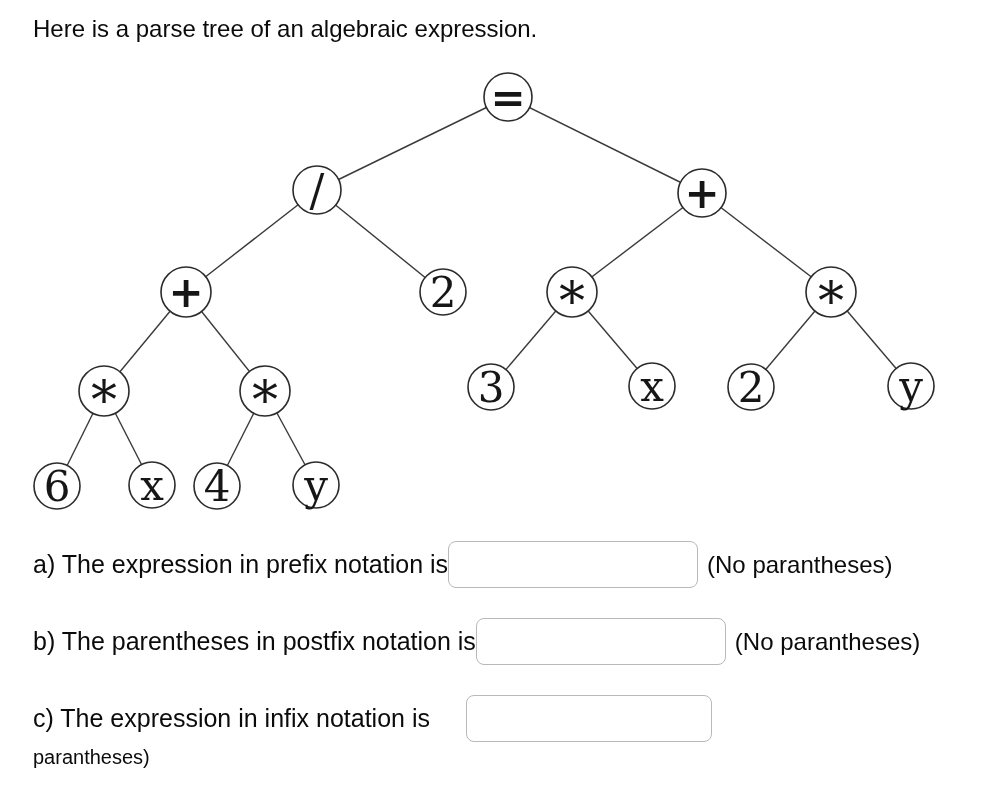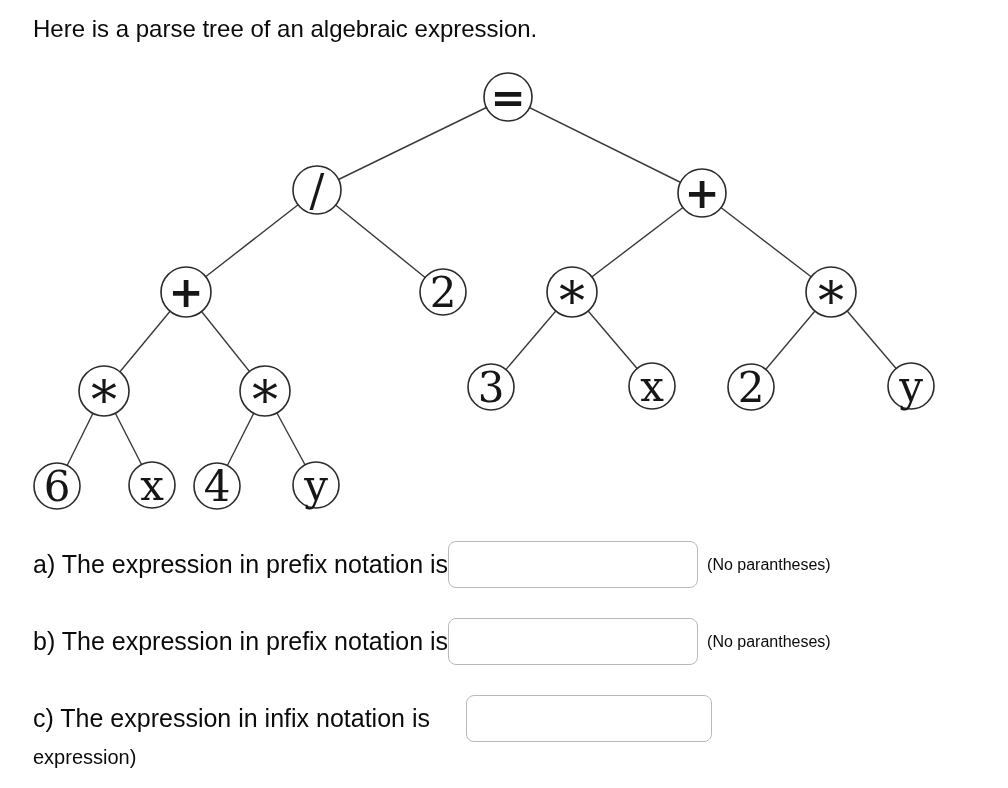--- a/index.html
+++ b/index.html
@@ -73,21 +73,21 @@
     border: 1.5px solid #b9b9b9;
     border-radius: 8px;
     background: #ffffff;
     font-family: "Liberation Sans", sans-serif;
     font-size: 19px;
     padding: 0 10px;
     outline: none;
   }
   .qinput-c { width: 246px; }
   .qsuffix {
-    font-size: 16px;
+    font-size: 24px;
     margin-left: 9px;
   }
   .qcont {
     position: absolute;
     left: 33px;
     top: 746px;
     font-size: 20px;
   }
 </style>
 </head>
@@ -184,25 +184,25 @@
       </g>
     </svg>
 
   <div class="qrow qrow-a">
     <span class="qlabel qlabel-a">a) The expression in prefix notation is</span>
     <input class="qinput" type="text" value="" style="">
     <span class="qsuffix">(No parantheses)</span>
   </div>
 
   <div class="qrow qrow-b">
-    <span class="qlabel qlabel-b">b) The expression in prefix notation is</span>
+    <span class="qlabel qlabel-b">b) The parentheses in postfix notation is</span>
     <input class="qinput" type="text" value="" style="">
     <span class="qsuffix">(No parantheses)</span>
   </div>
 
   <div class="qrow qrow-c">
     <span class="qlabel qlabel-c">c) The expression in infix notation is</span>
     <input class="qinput qinput-c" type="text" value="" style="">
   </div>
 
-  <div class="qcont">expression)</div>
+  <div class="qcont">parantheses)</div>
 
 </div>
 
 </body></html>

